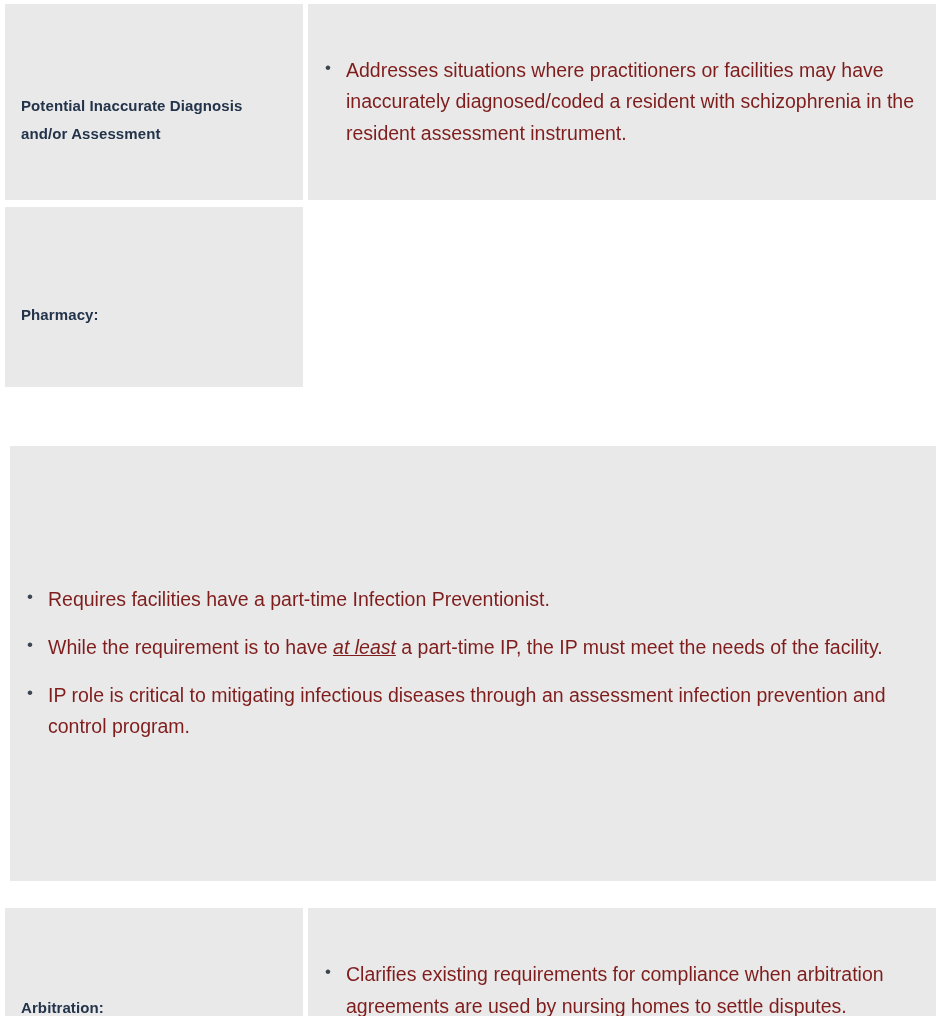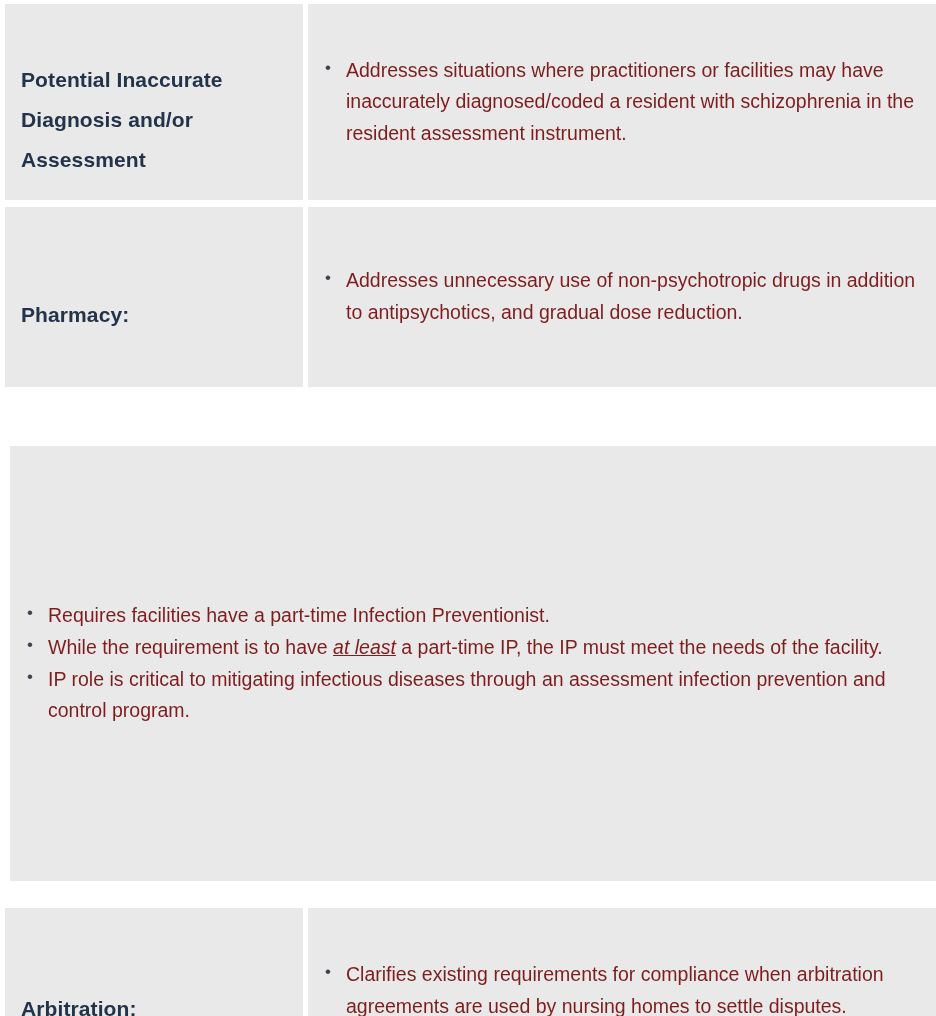--- a/index.html
+++ b/index.html
@@ -44,21 +44,21 @@
     flex: 1;
     box-sizing: border-box;
     background: #e9e9e9;
     margin-left: 5px;
     padding: 14px 14px 14px 8px;
     display: flex;
     align-items: center;
   }
 
   .label-text {
-    font-size: 21px;
+    font-size: 15px;
     font-weight: bold;
     color: #22334a;
     line-height: 1.9;
     letter-spacing: 0.1px;
     margin-top: 36px;
   }
   .label-text .colon {
     font-weight: bold;
     color: #22334a;
   }
@@ -71,21 +71,21 @@
   }
   ul.bullets li {
     position: relative;
     font-size: 19.5px;
     color: #7f1d1d;
     line-height: 1.62;
     margin: 0 0 0 0;
     padding-left: 0;
   }
   ul.bullets li + li {
-    margin-top: 0;
+    margin-top: 16px;
   }
   ul.bullets li::before {
     content: "\2022";
     position: absolute;
     left: -21px;
     top: -1px;
     font-size: 17px;
     color: #3a4550;
     line-height: 1.62;
   }
@@ -126,25 +126,20 @@
         <div class="cell-body">
           <ul class="bullets">
             <li><span>Addresses situations where practitioners or facilities may have inaccurately diagnosed/coded a resident with schizophrenia in the resident assessment instrument.</span></li>
           </ul>
         </div>
       </div>
       <div class="row row-2">
         <div class="cell-label">
           <div class="label-text">Pharmacy<span class="colon">:</span></div>
         </div>
-        <div class="cell-body">
-          <ul class="bullets">
-            <li><span>Addresses unnecessary use of non-psychotropic drugs in addition to antipsychotics, and gradual dose reduction.</span></li>
-          </ul>
-        </div>
       </div>
       <div class="row row-3">
         <div class="cell-body">
           <ul class="bullets">
             <li><span>Requires facilities have a part-time Infection Preventionist.</span></li>
             <li><span>While the requirement is to have </span><span class="em-underline">at least</span><span> a part-time IP, the IP must meet the needs of the facility.</span></li>
             <li><span>IP role is critical to mitigating infectious diseases through an assessment infection prevention and control program.</span></li>
           </ul>
         </div>
       </div>

